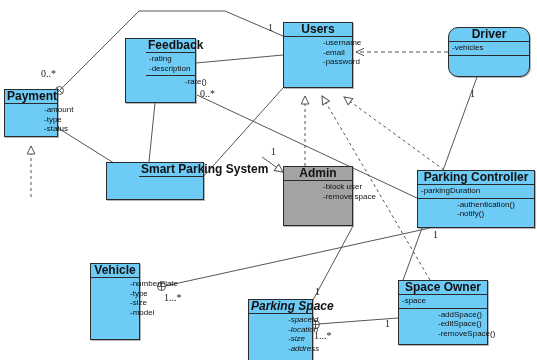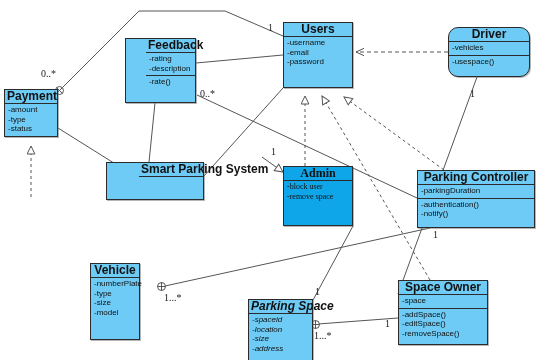--- a/index.html
+++ b/index.html
@@ -24,39 +24,39 @@
   }
   .umlbox {
     position: absolute;
     box-sizing: border-box;
     border: 1px solid #2b2b2b;
     background: #6ecbf5;
     box-shadow: 1px 1px 0 rgba(120,120,120,0.55);
     z-index: 5;
   }
   .umlbox.pink {
-    background: #0ea5e9;
-    font-family: Liberation Serif, serif;
+    background: #a3a3a3;
   }
   .uml-title {
     text-align: center;
     font-size: 12px;
     font-weight: bold;
     color: #111111;
     padding: 2px 2px 2px 2px;
     line-height: 9px;
     border-bottom: 1px solid #2b2b2b;
     white-space: nowrap;
   }
   .uml-comp {
     padding: 1px 2px 2px 3px;
     border-bottom: 1px solid #2b2b2b;
   }
   .uml-comp.last {
     border-bottom: none;
+    margin-left: 36px;
   }
   .uml-item {
     font-size: 8px;
     line-height: 9.5px;
     color: #111111;
     white-space: nowrap;
   }
   .mult {
     position: absolute;
     font-size: 10px;
@@ -167,23 +167,20 @@
       <div class="uml-item">-username</div>
       <div class="uml-item">-email</div>
       <div class="uml-item">-password</div>
     </div>
   </div>
 
   <div class="umlbox" style="left:448px; top:27px; width:82px; height:50px;border-radius:10px;">
     <div class="uml-title">Driver</div>
     <div class="uml-comp">
       <div class="uml-item">-vehicles</div>
-    </div>
-    <div class="uml-comp last">
-      <div class="uml-item">-usespace()</div>
     </div>
   </div>
 
 
   <div class="umlbox" style="left:106px; top:162px; width:98px; height:38px;padding-left:32px;">
     <div class="uml-title">Smart Parking System</div>
     <div class="uml-comp last empty-fill"></div>
   </div>
 
   <div class="umlbox pink" style="left:283px; top:166px; width:70px; height:60px;">

